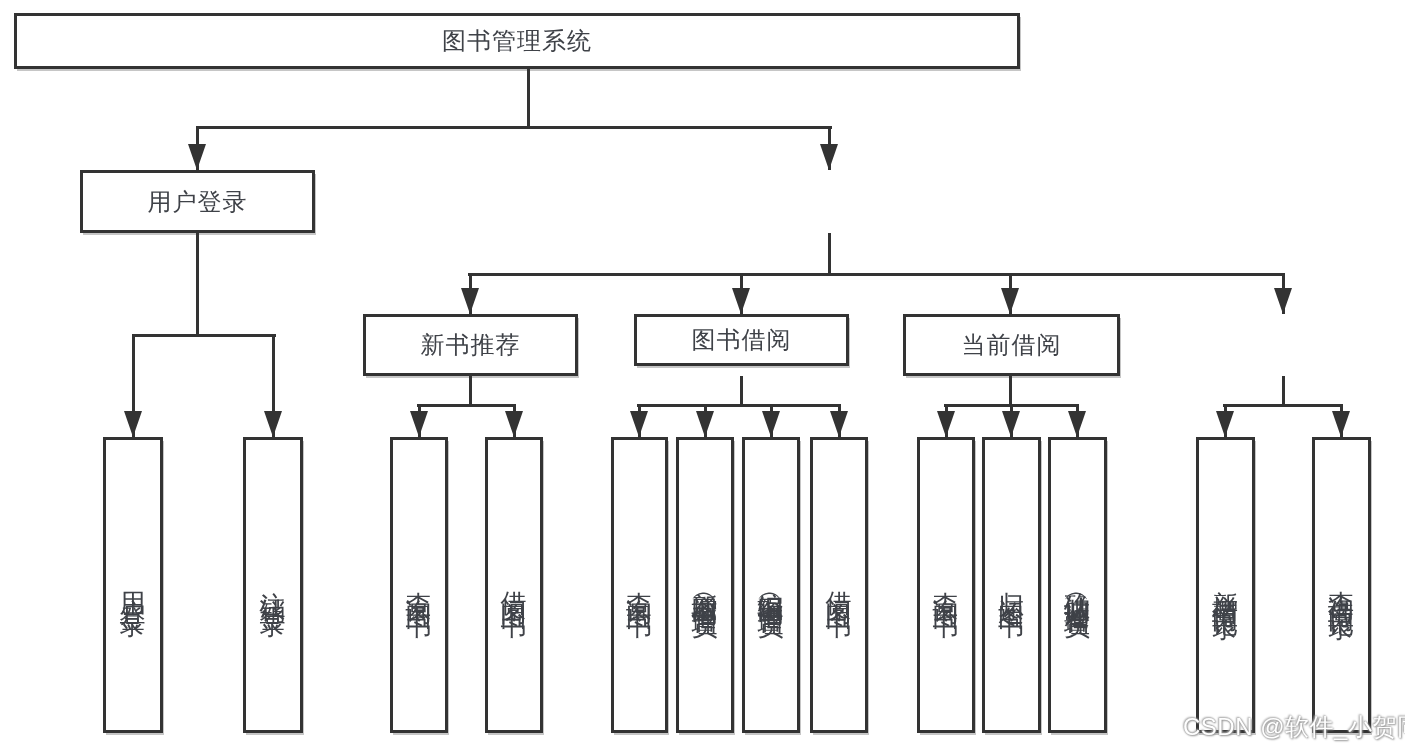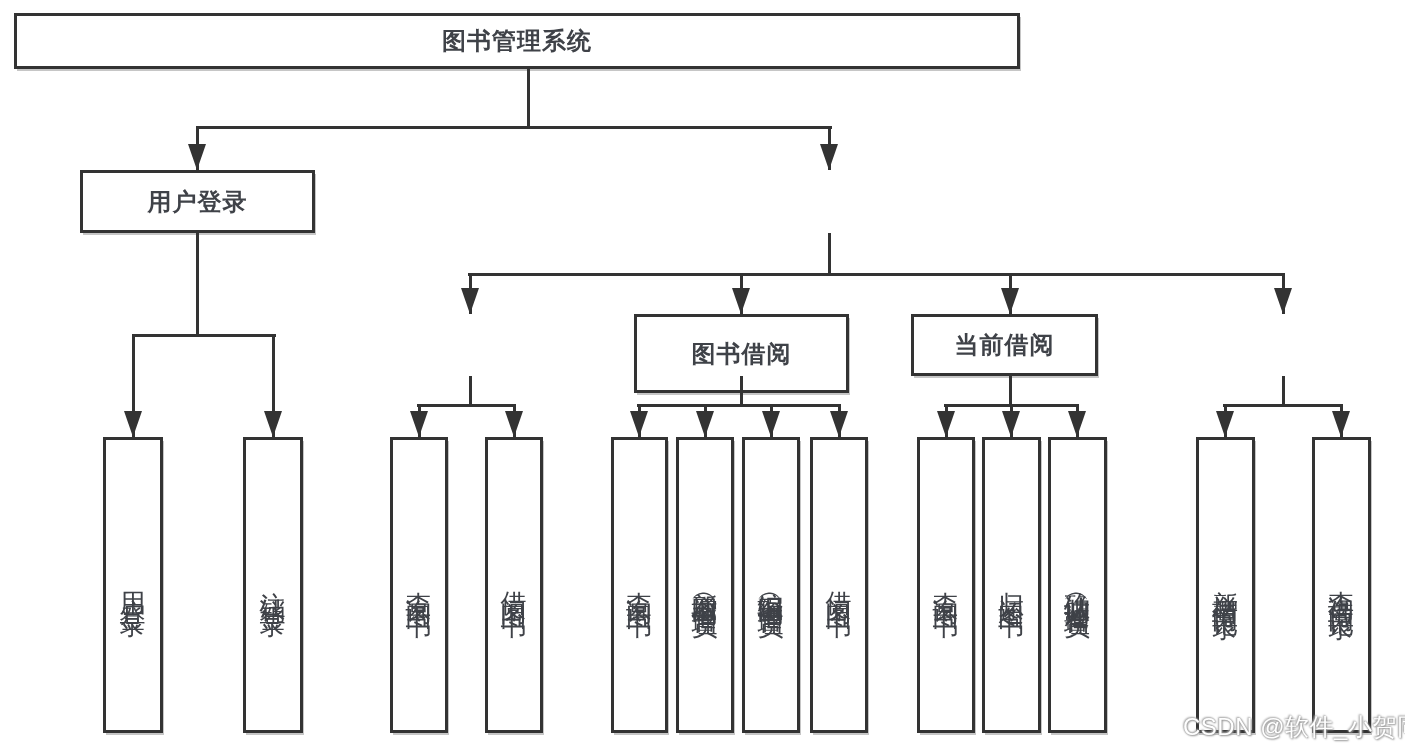--- a/index.html
+++ b/index.html
@@ -3,21 +3,21 @@
 <meta charset="utf-8">
 <style>
   html,body{margin:0;padding:0;background:#ffffff;}
   body{width:1405px;height:747px;position:relative;overflow:hidden;
        font-family:"Liberation Sans","DejaVu Sans",sans-serif;}
   .canvas{position:absolute;left:0;top:0;width:1405px;height:747px;background:#ffffff;}
 
   .node{position:absolute;box-sizing:border-box;border:3px solid #333333;background:#ffffff;
         display:flex;align-items:center;justify-content:center;
         box-shadow:2px 3px 0 -1px rgba(51,51,51,0.28);}
-  .node-h span{font-size:24px;color:#3f4248;letter-spacing:1px;white-space:nowrap;font-weight:bold;}
+  .node-h span{font-size:24px;color:#3f4248;letter-spacing:1px;white-space:nowrap;}
   .node-v span{writing-mode:vertical-rl;text-orientation:mixed;font-size:26px;
                color:#3f4248;line-height:1;}
   .ls4{letter-spacing:7px;}
   .ls6{letter-spacing:5px;}
   .ls9{letter-spacing:3px;}
 
   .vline{position:absolute;width:3px;background:#333333;}
   .hline{position:absolute;height:3px;background:#333333;}
   .arrow{position:absolute;width:0;height:0;
          border-left:9px solid transparent;border-right:9px solid transparent;
@@ -34,26 +34,29 @@
 
   <div class="node node-h" style="left:14px;top:13px;width:1006px;height:56px;">
     <span>图书管理系统</span>
   </div>
 
   <div class="node node-h" style="left:80px;top:170px;width:235px;height:63px;">
     <span>用户登录</span>
   </div>
 
 
+  <div class="node node-h" style="left:363px;top:314px;width:215px;height:62px;">
+    <span>新书推荐</span>
+  </div>
 
-  <div class="node node-h" style="left:634px;top:314px;width:215px;height:79px;">
+  <div class="node node-h" style="left:634px;top:314px;width:215px;height:52px;">
     <span>图书借阅</span>
   </div>
 
-  <div class="node node-h" style="left:903px;top:314px;width:187px;height:62px;margin-left:8px;">
+  <div class="node node-h" style="left:903px;top:314px;width:217px;height:62px;">
     <span>当前借阅</span>
   </div>
 
 
   <div class="node node-v" style="left:103px;top:437px;width:60px;height:296px;">
     <span class="ls4">用户登录</span>
   </div>
   <div class="node node-v" style="left:243px;top:437px;width:60px;height:296px;">
     <span class="ls4">注销登录</span>
   </div>

